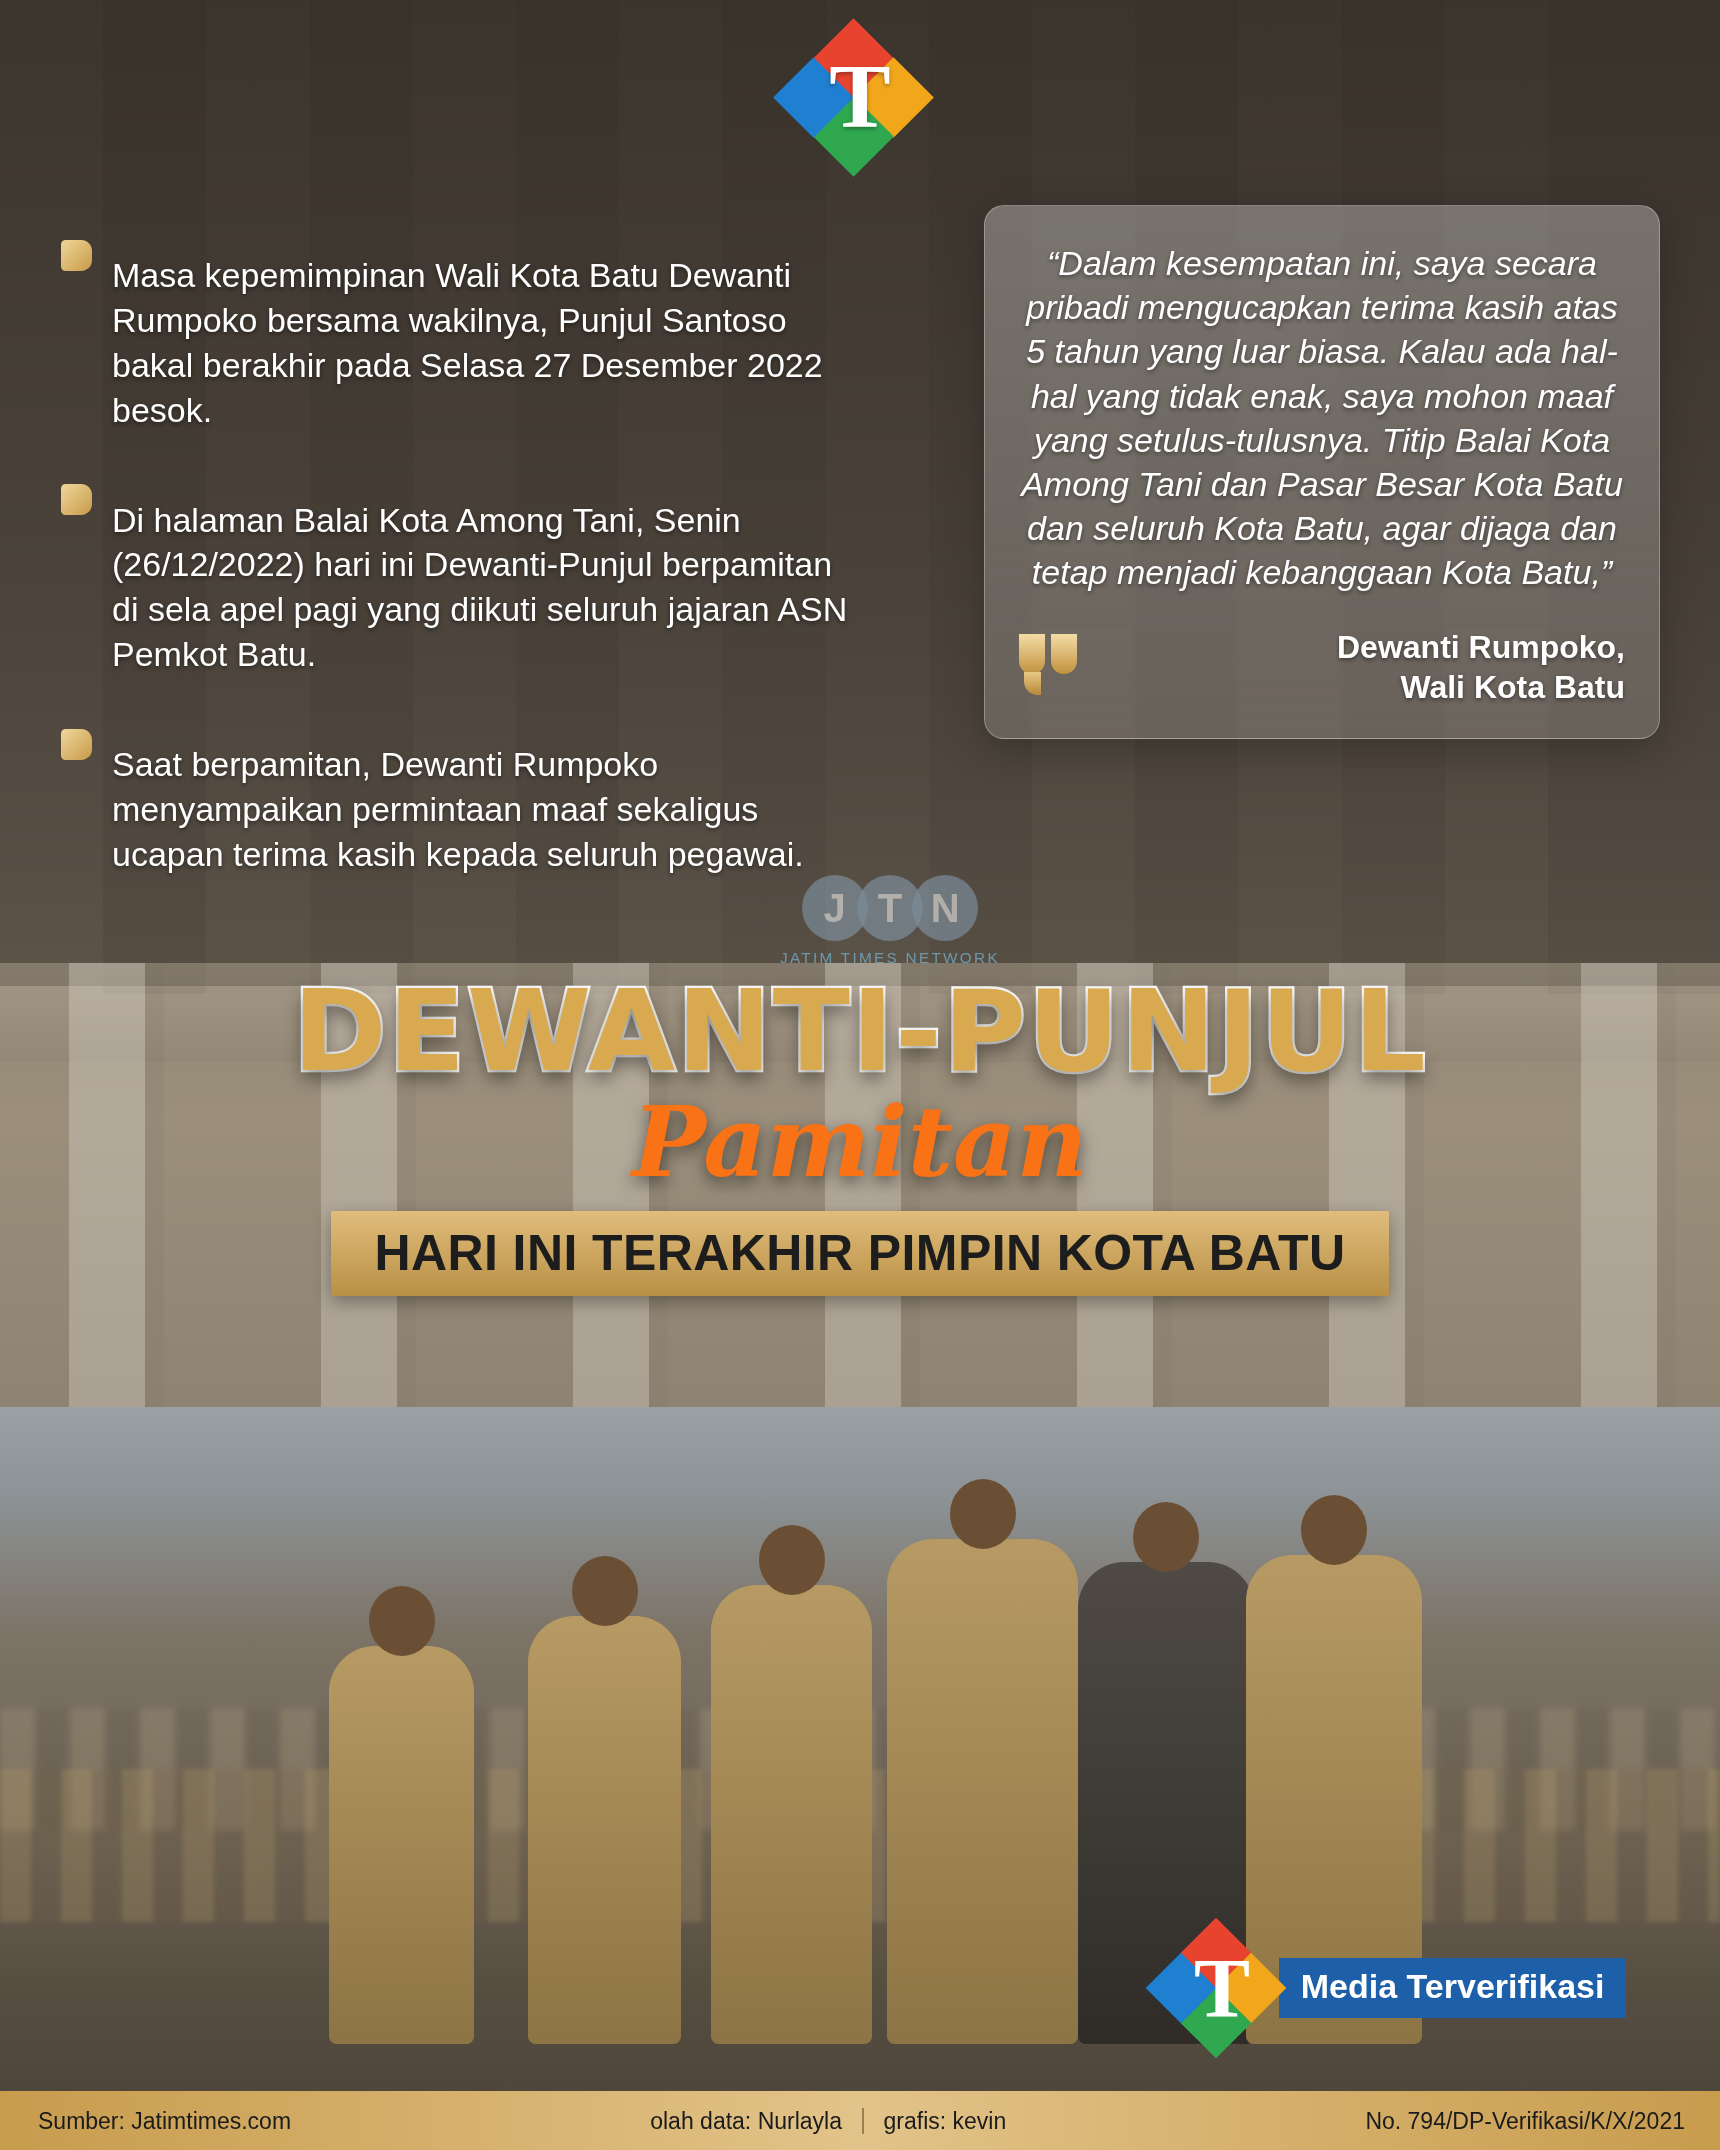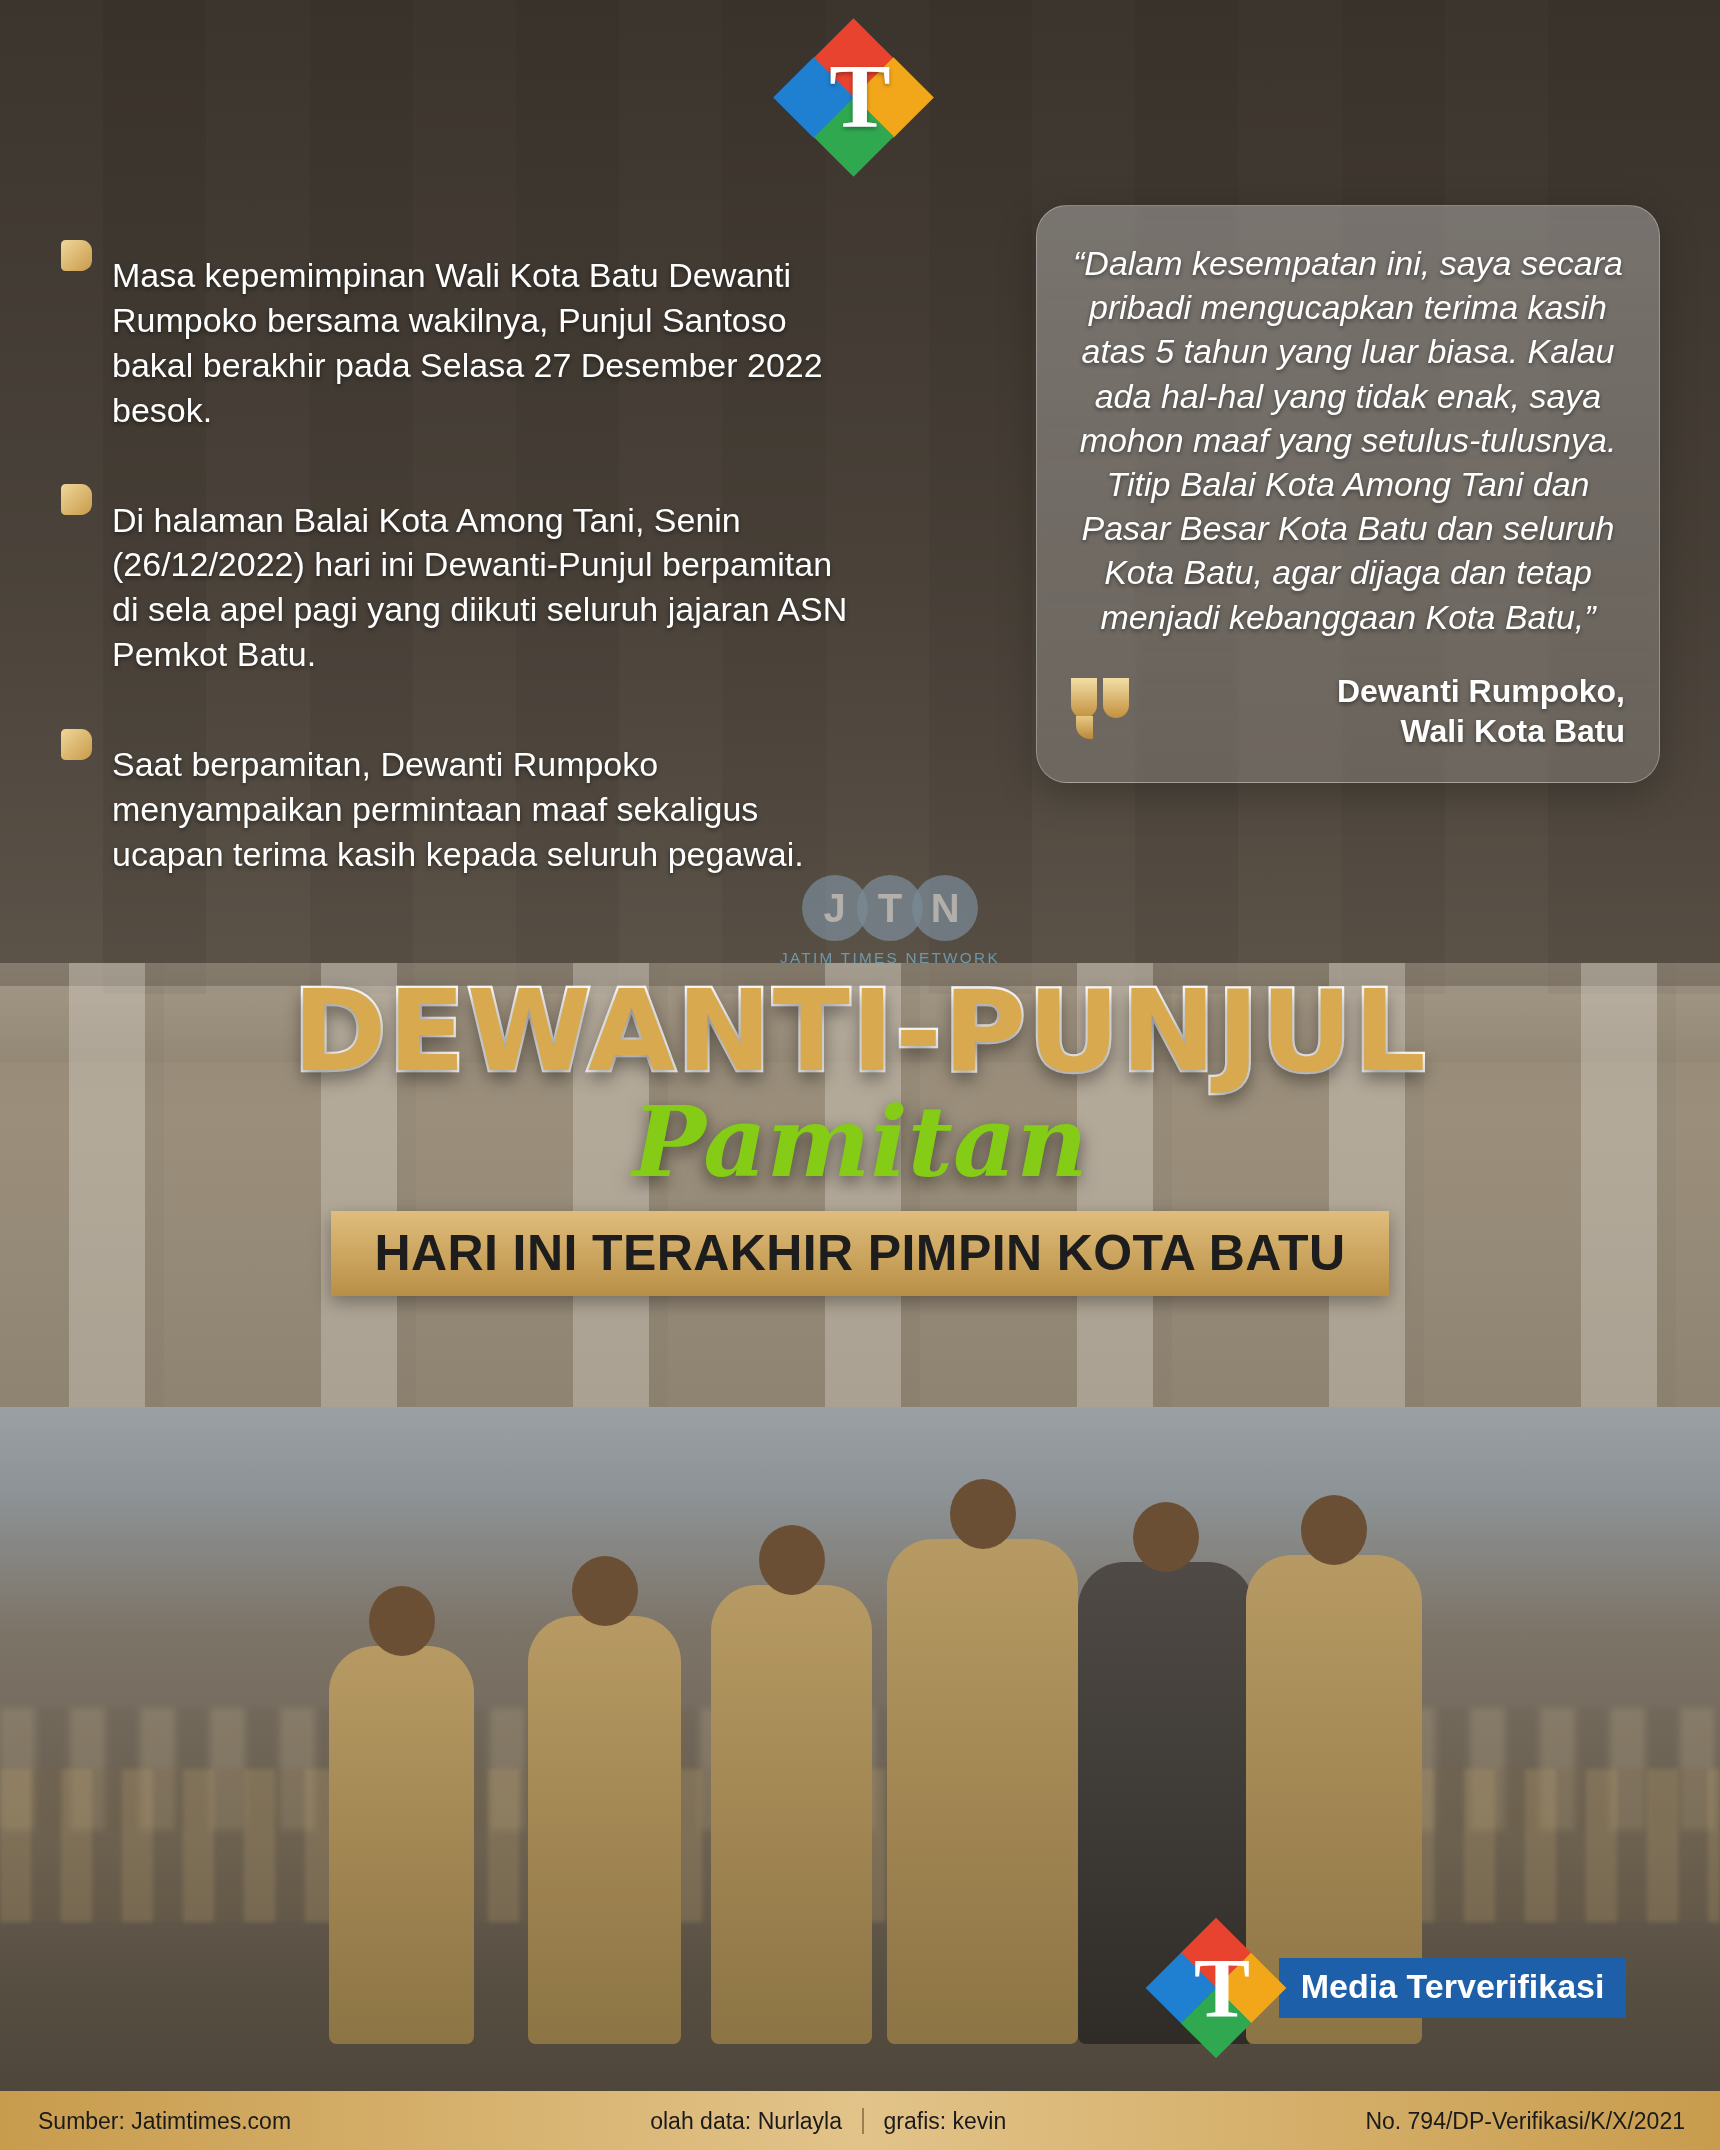--- a/index.html
+++ b/index.html
@@ -103,22 +103,22 @@
     border-radius:4.6px 10.7px 10.7px 4.6px;
   }
   .bullet p {
     color:#fff; font-size:34px; line-height:1.32; font-weight:400;
     text-shadow:0 1.5px 4.6px rgba(0,0,0,.5);
     margin-top:24px;
   }
 
   
   .quote-card {
-    position:absolute; right:60px; top:205px; width:624px; padding:35px 34px 31px 34px;
-    border-radius:31px;
+    position:absolute; right:60px; top:205px; width:676px; padding:35px 34px 31px 34px;
+    border-radius:20px;
     background:linear-gradient(180deg, rgba(255,255,255,.30), rgba(255,255,255,.16));
     backdrop-filter:blur(2.3px);
     border:0.8px solid rgba(255,255,255,.28);
     box-shadow:0 10.7px 38px rgba(0,0,0,.25);
   }
   .quote-text {
     color:#fff; font-style:italic; font-size:34px; line-height:1.3; text-align:center;
     text-shadow:0 1.5px 4.6px rgba(0,0,0,.45);
   }
   .quote-foot { display:flex; align-items:center; justify-content:space-between; margin-top:32px; }
@@ -148,21 +148,21 @@
     font-family:"DejaVu Sans", sans-serif;
     font-size:113px; font-weight:700; letter-spacing:1.5px;
     color:#d8a94e;
     -webkit-text-stroke:4.6px #ffffff;
     paint-order:stroke fill;
     text-shadow:0 7.6px 18.3px rgba(0,0,0,.45);
     line-height:1;
   }
   .script {
     font-family:"DejaVu Serif", serif; font-style:italic; font-weight:700;
-    font-size:98px; color:#84cc16; margin-top:4.6px; line-height:1;
+    font-size:98px; color:#f97316; margin-top:4.6px; line-height:1;
     text-shadow:0 6.1px 17px rgba(0,0,0,.5);
   }
   .subbar {
     display:inline-block; margin-top:20px; padding:13.8px 44px;
     background:linear-gradient(180deg,#e0bd7c,#b98f45);
     color:#1d1d1d; font-size:50px; font-weight:700; letter-spacing:0.4px;
     box-shadow:0 6.1px 17px rgba(0,0,0,.35);
   }
 
   

